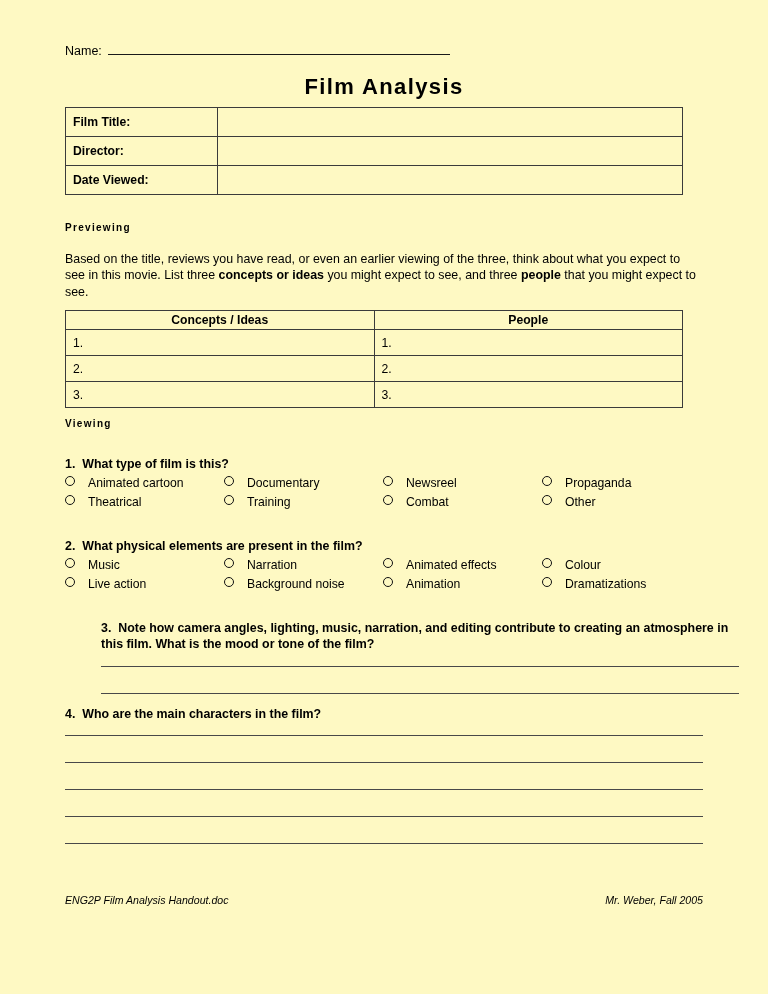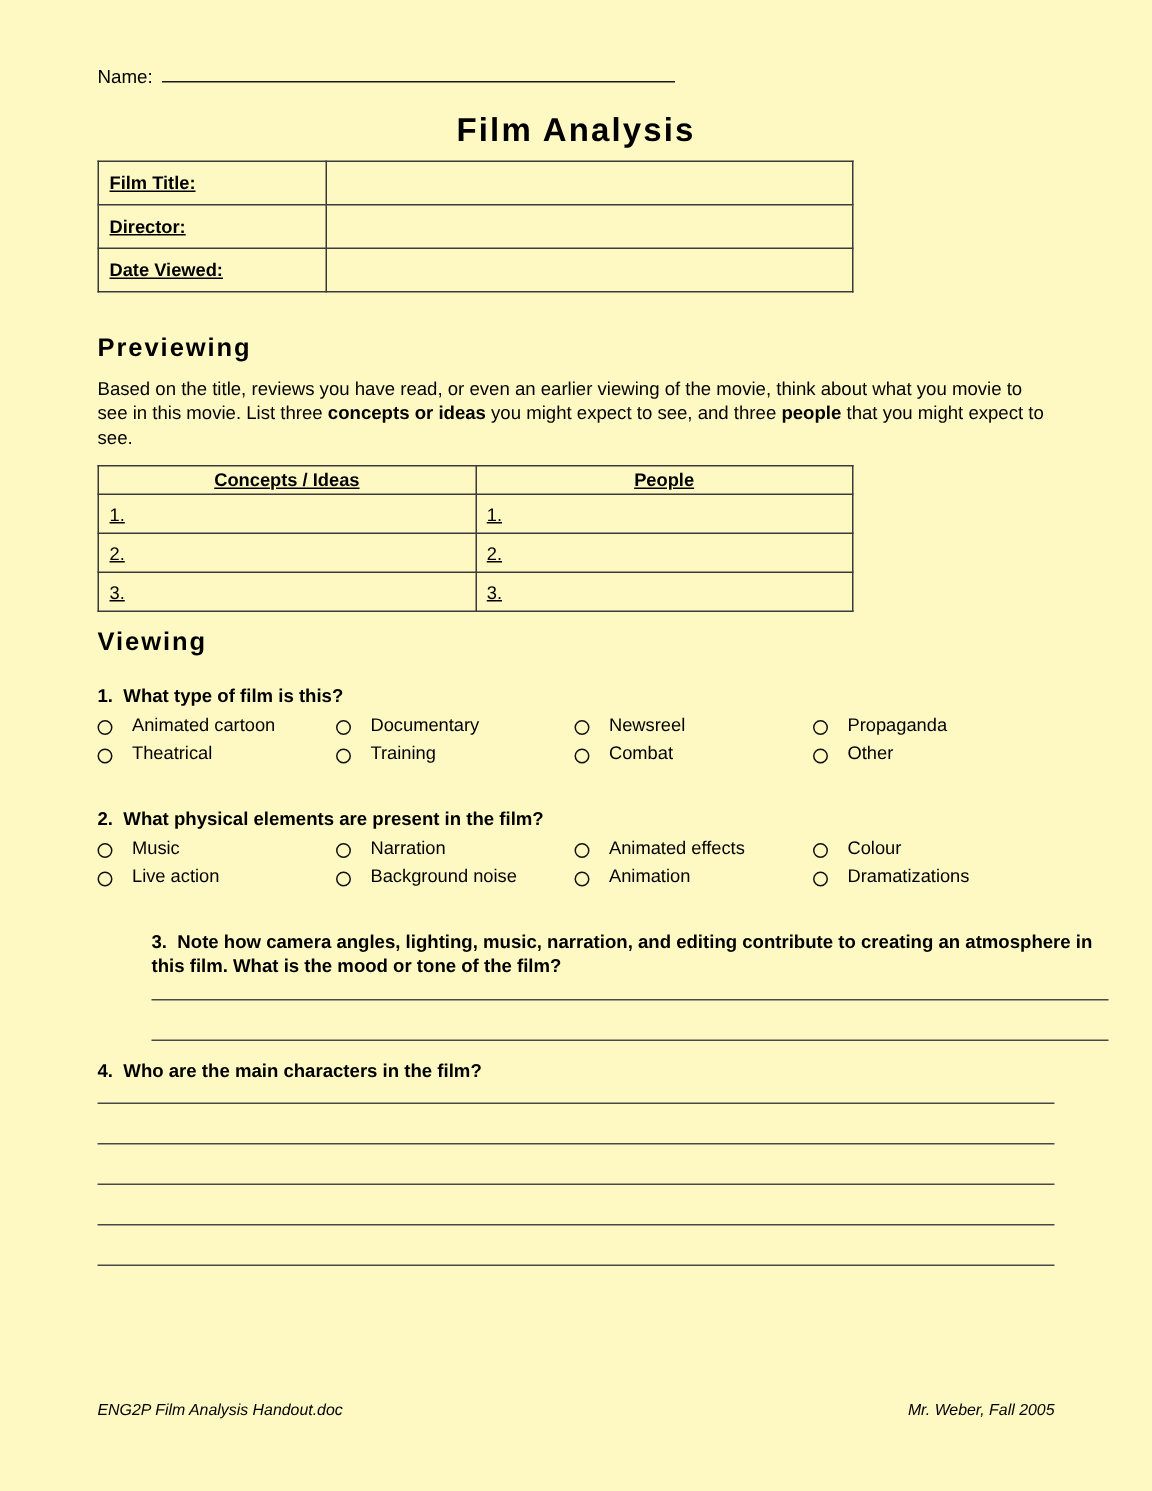--- a/index.html
+++ b/index.html
@@ -51,25 +51,24 @@
     text-align: center;
     font-size: 22px;
     font-weight: bold;
     letter-spacing: 1.4px;
   }
 
   
   .tbl {
     position: absolute;
     left: 65px;
-    width: 504px;
+    width: 618px;
     border-collapse: collapse;
     table-layout: fixed;
     font-size: 12.2px;
-    text-decoration: underline;
   }
   .tbl td, .tbl th {
     border: 1px solid #3b3b3b;
     padding: 0 7px;
     vertical-align: middle;
     text-align: left;
     font-weight: normal;
   }
 
   
@@ -77,21 +76,21 @@
   #info-table td { height: 28px; }
   #info-table td.lbl {
     width: 137px;
     font-weight: bold;
   }
 
   
   .section-heading {
     position: absolute;
     left: 65px;
-    font-size: 17px;
+    font-size: 10px;
     font-weight: bold;
     letter-spacing: 1.3px;
   }
   #heading-previewing { top: 222px; }
   #heading-viewing   { top: 418px; }
 
   
   .intro {
     position: absolute;
     left: 65px;
@@ -128,21 +127,21 @@
   }
   .q-text .num { white-space: pre; }
 
   .options-grid {
     display: grid;
     grid-template-columns: 159px 159px 159px 160px;
     row-gap: 5px;
   }
   .option {
     display: flex;
-    align-items: flex-end;
+    align-items: flex-start;
     font-size: 12.2px;
   }
   .radio {
     width: 10px;
     height: 10px;
     border: 1.4px solid #111111;
     border-radius: 50%;
     flex: none;
     margin-right: 13px;
     box-sizing: border-box;
@@ -159,21 +158,21 @@
     border-bottom: 1px solid #494949;
     margin-top: 26px;
   }
   .answer-line:first-child { margin-top: 0; }
 
   
   .footer {
     position: absolute;
     left: 65px;
     right: 65px;
-    top: 934px;
+    top: 894px;
     display: flex;
     justify-content: space-between;
     font-size: 10.6px;
     font-style: italic;
   }
 </style>
 </head>
 <body>
 
 <div class="page">
@@ -197,21 +196,21 @@
       </tr>
       <tr>
         <td class="lbl">Date Viewed:</td>
         <td></td>
       </tr>
     </tbody>
   </table>
 
   <div class="section-heading" id="heading-previewing">Previewing</div>
 
-  <div class="intro"><span>Based on the title, reviews you have read, or even an earlier viewing of the movie, think about what you movie to see in this movie.  List three </span><b>concepts or ideas</b><span> you might expect to see, and three </span><b>people</b><span> that you might expect to see.</span></div>
+  <div class="intro"><span>Based on the title, reviews you have read, or even an earlier viewing of the three, think about what you expect to see in this movie.  List three </span><b>concepts or ideas</b><span> you might expect to see, and three </span><b>people</b><span> that you might expect to see.</span></div>
 
   <table class="tbl" id="concepts-table">
     <thead>
       <tr>
         <th>Concepts / Ideas</th>
         <th>People</th>
       </tr>
     </thead>
     <tbody>
       <tr>

